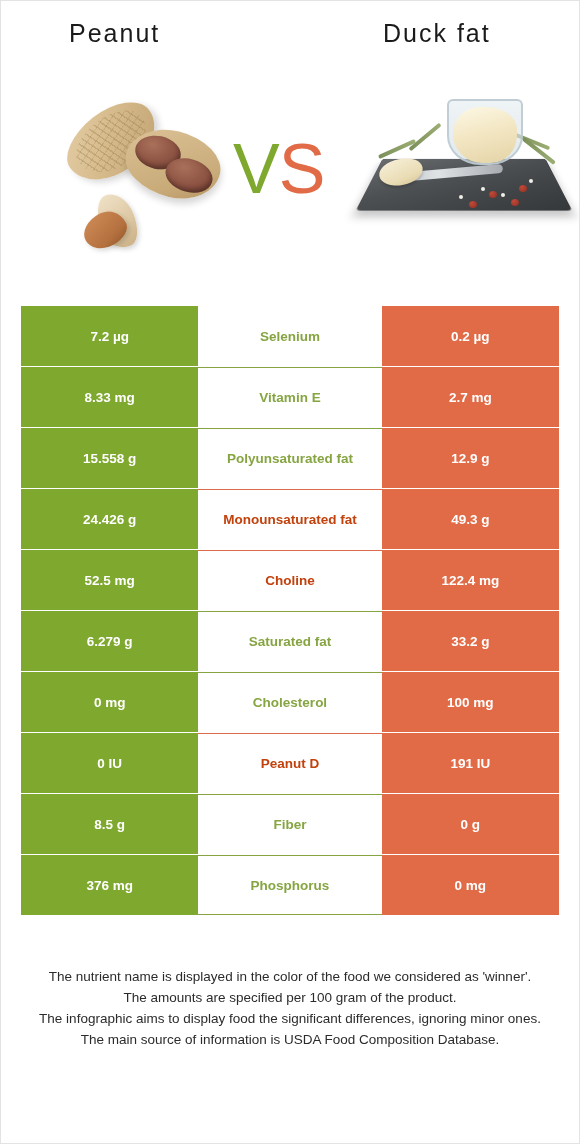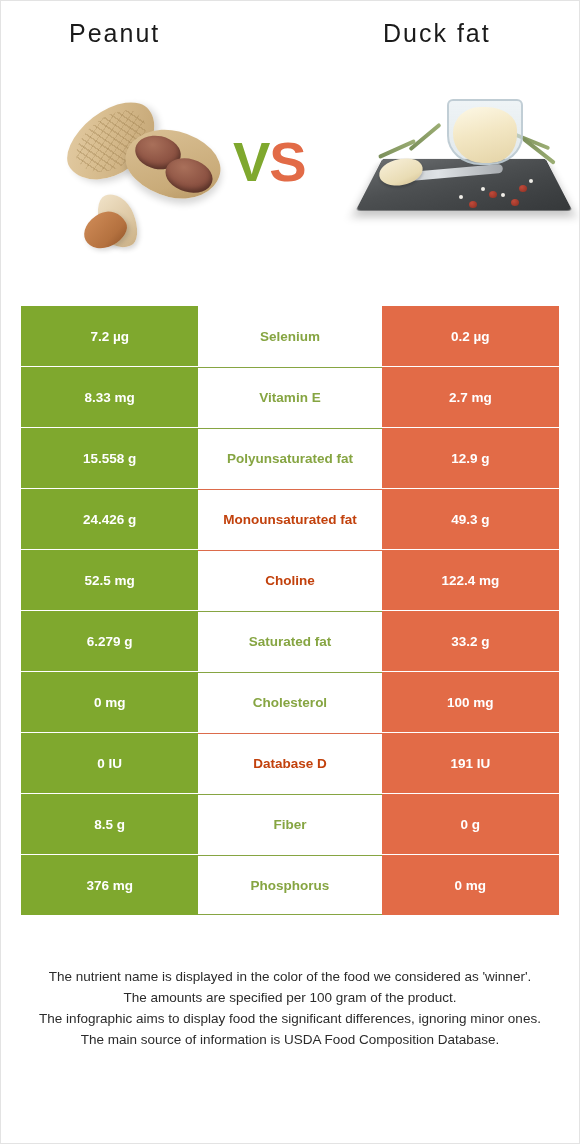--- a/index.html
+++ b/index.html
@@ -33,22 +33,22 @@
     color: #1a1a1a;
     white-space: nowrap;
   }
   .title-left  { left: 68px; }
   .title-right { left: 382px; }
 
   .vs {
     position: absolute;
     left: 232px;
     top: 133px;
-    font-size: 56px;
-    font-weight: 700;
+    font-size: 70px;
+    font-weight: 400;
     letter-spacing: -1px;
     line-height: 1;
     font-family: "Liberation Sans", sans-serif;
   }
   .vs .v { color: #7FA82E; }
   .vs .s { color: #E26B47; }
 
   
   .food { position: absolute; }
 
@@ -290,21 +290,21 @@
       <div class="cell cell-mid win-green">Saturated fat</div>
       <div class="cell cell-right">33.2 g</div>
     </div>
     <div class="row">
       <div class="cell cell-left">0 mg</div>
       <div class="cell cell-mid win-green">Cholesterol</div>
       <div class="cell cell-right">100 mg</div>
     </div>
     <div class="row">
       <div class="cell cell-left">0 IU</div>
-      <div class="cell cell-mid win-orange">Database D</div>
+      <div class="cell cell-mid win-orange">Peanut D</div>
       <div class="cell cell-right">191 IU</div>
     </div>
     <div class="row">
       <div class="cell cell-left">8.5 g</div>
       <div class="cell cell-mid win-green">Fiber</div>
       <div class="cell cell-right">0 g</div>
     </div>
     <div class="row">
       <div class="cell cell-left">376 mg</div>
       <div class="cell cell-mid win-green">Phosphorus</div>

